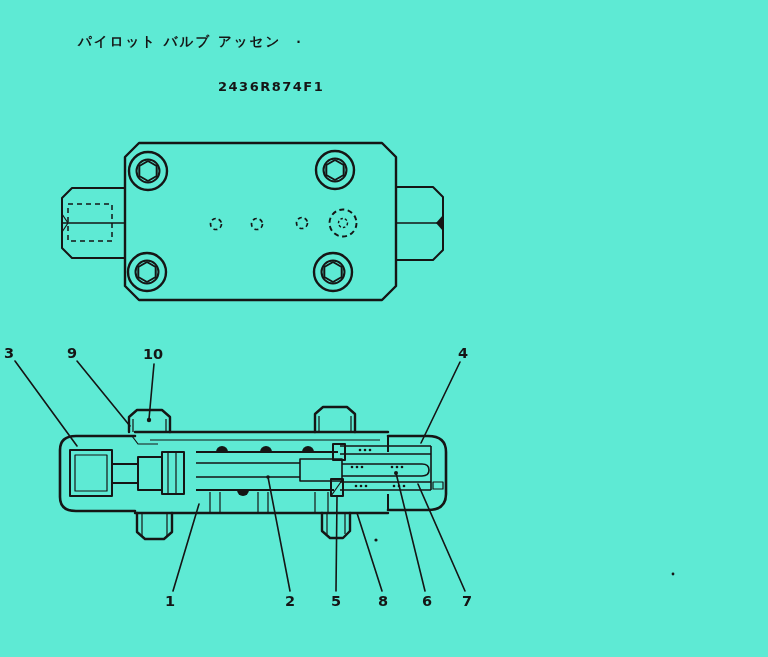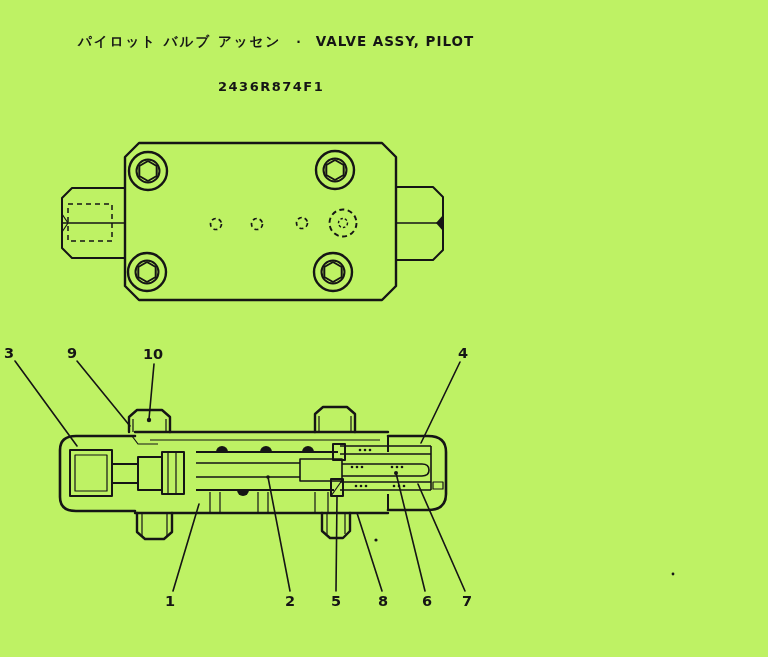--- a/index.html
+++ b/index.html
@@ -1,19 +1,19 @@
 <!DOCTYPE html>
 <html><head>
 <meta charset="utf-8">
 <style>
   html,body{margin:0;padding:0;background:#ffffff;}
   .sheet{
     position:relative;
     width:768px;height:657px;
-    background:#bef264;
+    background:#5eead4;
     overflow:hidden;
     font-family:"DejaVu Sans", sans-serif;
     color:#151515;
   }
   .title-row{
     position:absolute;left:78px;top:33px;
     display:flex;align-items:baseline;gap:15px;
     font-size:13.5px;font-weight:bold;white-space:nowrap;
   }
   .title-jp{letter-spacing:2px;}
@@ -37,21 +37,20 @@
            font-size:14.5px;font-weight:bold;text-anchor:middle;}
 </style>
 </head>
 <body>
 
 <div class="sheet">
 
   <div class="title-row">
     <span class="title-jp">パイロット バルブ アッセン</span>
     <span class="title-sep">·</span>
-    <span class="title-en">VALVE ASSY, PILOT</span>
   </div>
   <div class="part-number">2436R874F1</div>
 
   <svg class="drawing" width="768" height="657" viewBox="0 0 768 657">
 
     <g>
 
       <path class="ol" d="M139 143 H382 L396 157 V286 L382 300 H139 L125 286 V157 Z"></path>
 
       <g>

